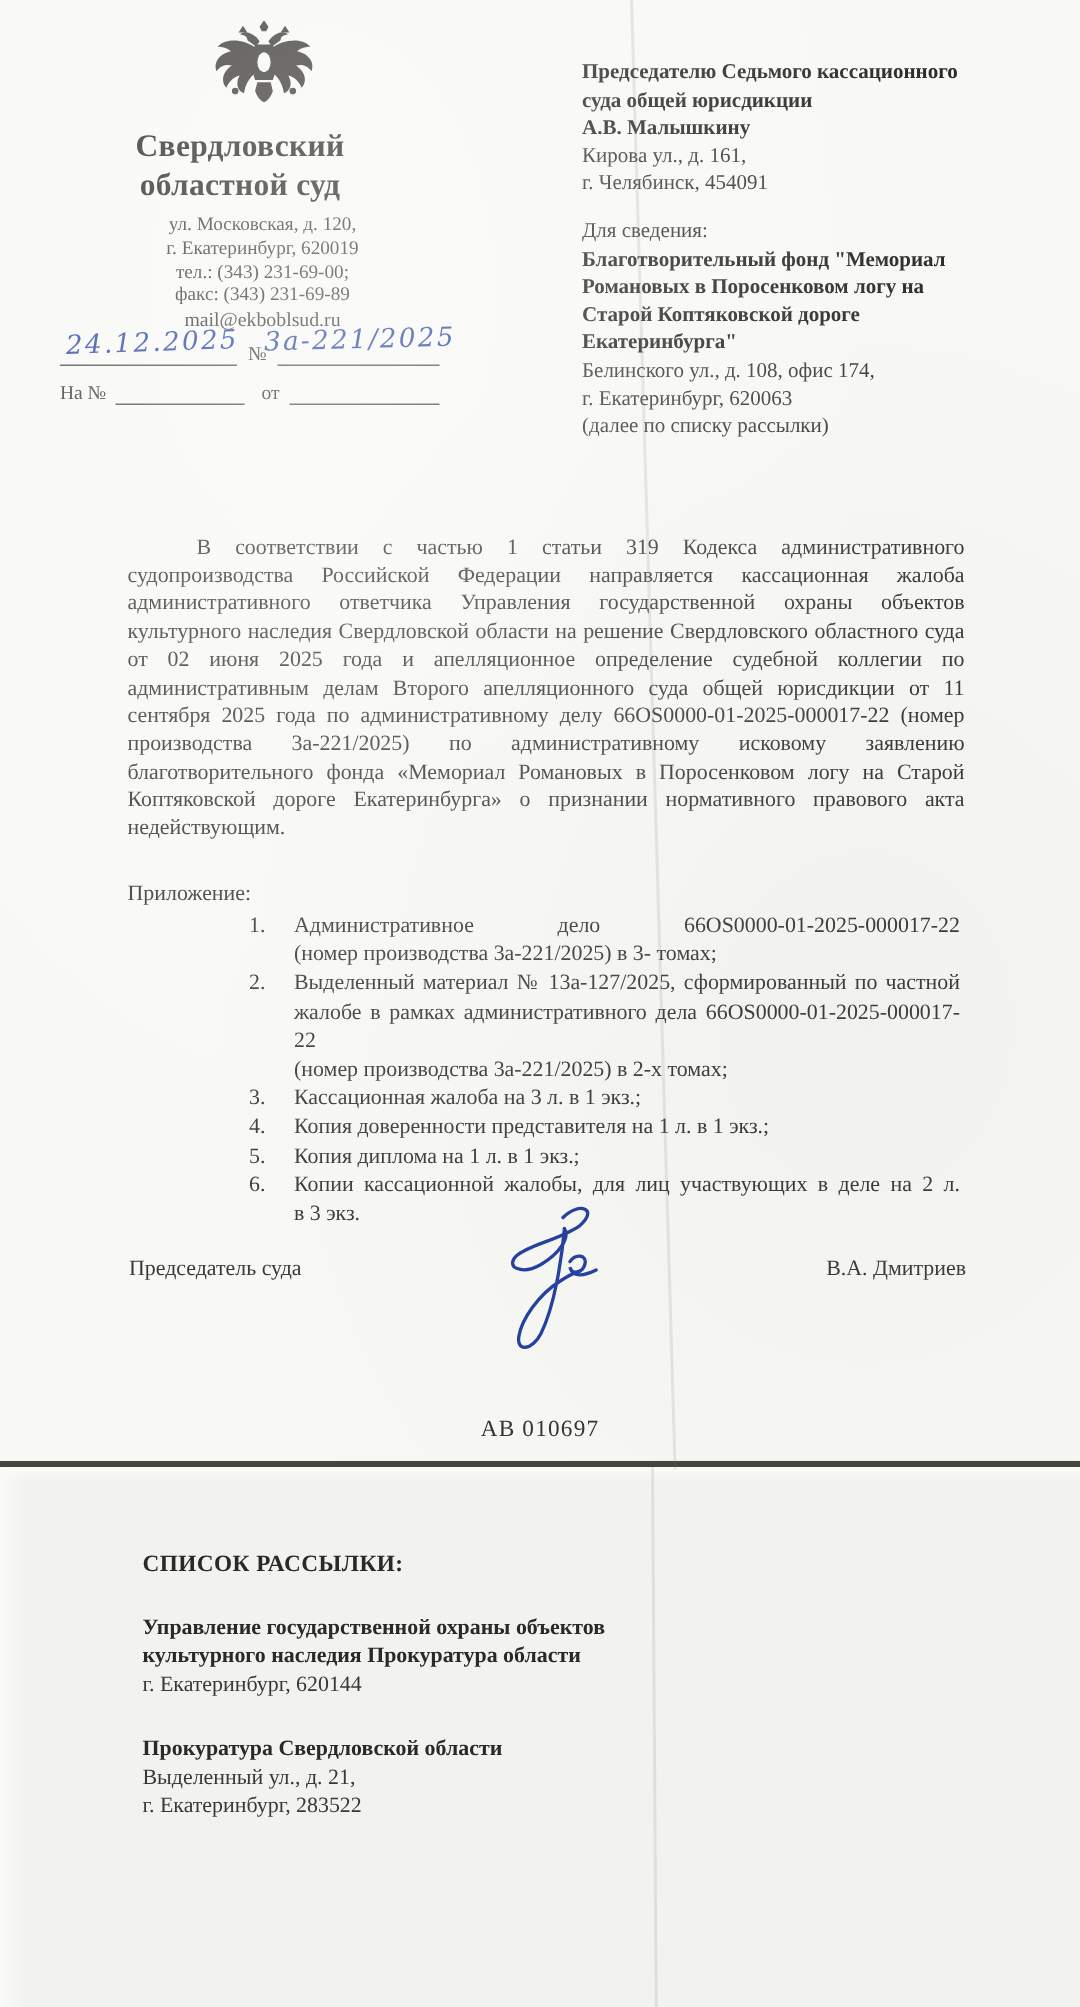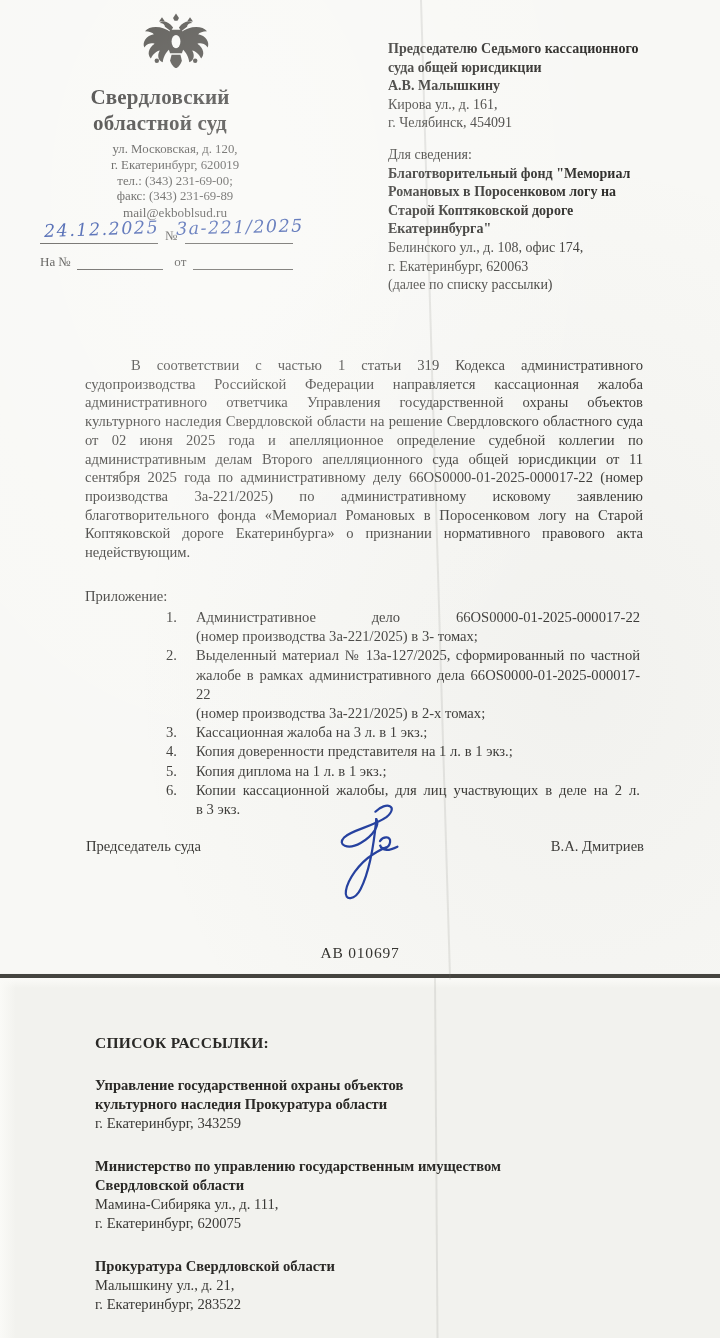--- a/index.html
+++ b/index.html
@@ -206,33 +206,27 @@
 
   <div class="page-sep"></div>
 
   <div class="page2">
     <div class="dist">
       <div class="dist-title">СПИСОК РАССЫЛКИ:</div>
 
       <div class="recipient">
         <div class="rname">Управление государственной охраны объектов</div>
         <div class="rname">культурного наследия Прокуратура области</div>
-        <div>г. Екатеринбург, 343259</div>
-      </div>
-
-      <div class="recipient">
-        <div class="rname">Министерство по управлению государственным имуществом</div>
-        <div class="rname">Свердловской области</div>
-        <div>Мамина-Сибиряка ул., д. 111,</div>
-        <div>г. Екатеринбург, 620075</div>
-      </div>
+        <div>г. Екатеринбург, 620144</div>
+      </div>
+
 
       <div class="recipient">
         <div class="rname">Прокуратура  Свердловской области</div>
-        <div>Малышкину ул., д. 21,</div>
+        <div>Выделенный ул., д. 21,</div>
         <div>г. Екатеринбург, 283522</div>
       </div>
     </div>
   </div>
 
   <div class="crease p1"></div>
   <div class="crease p2"></div>
 </div>
 
 </body></html>

